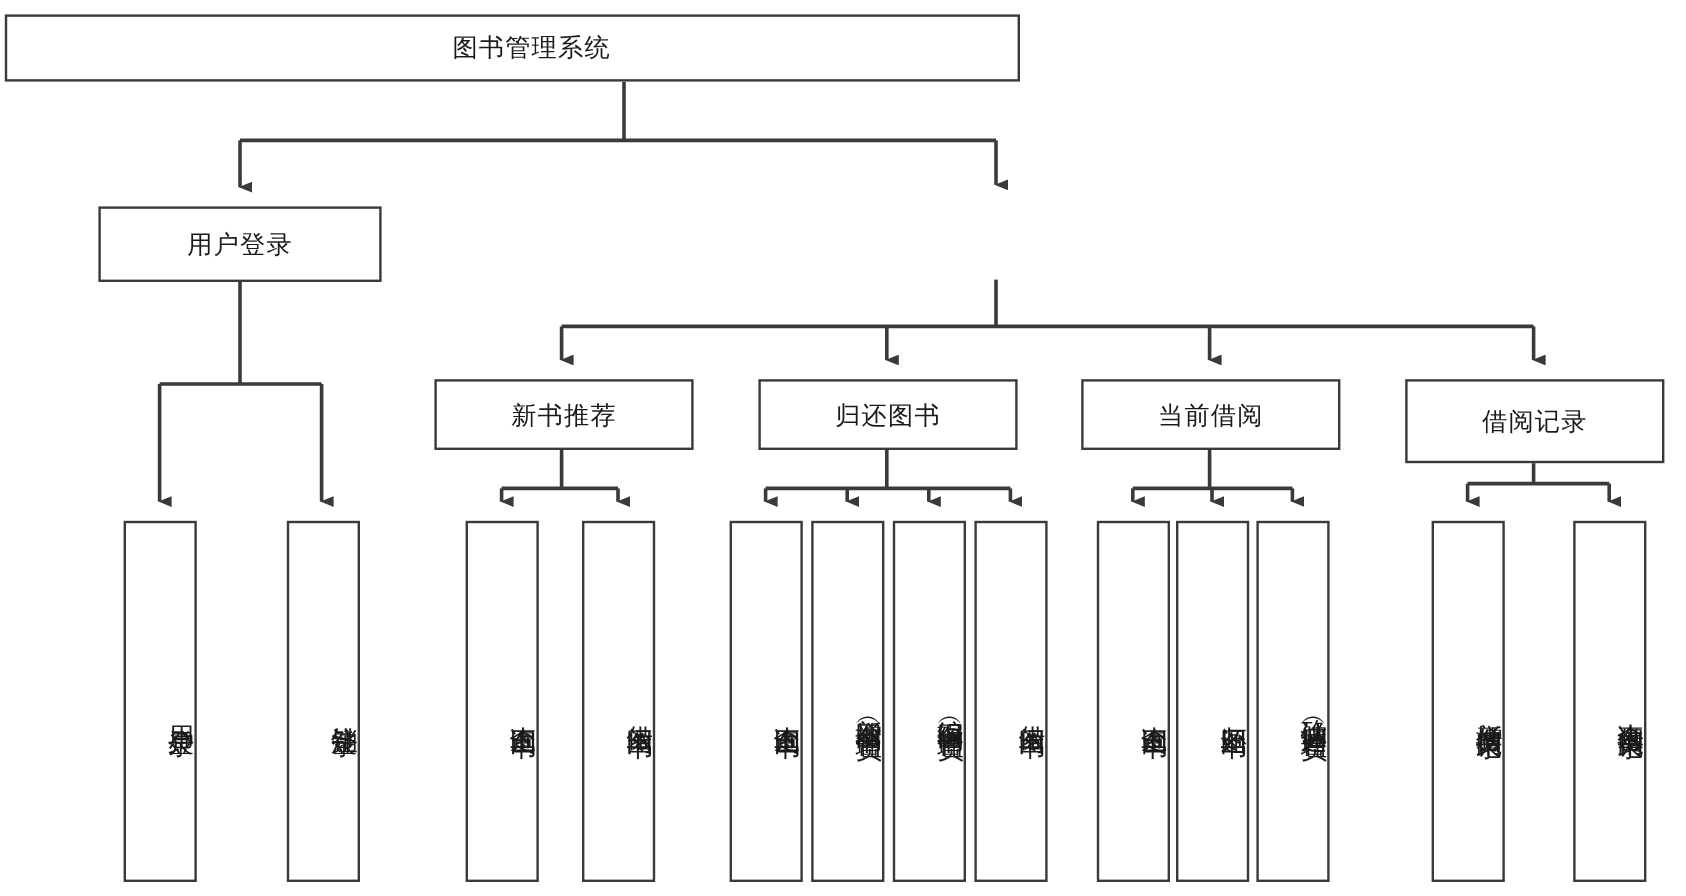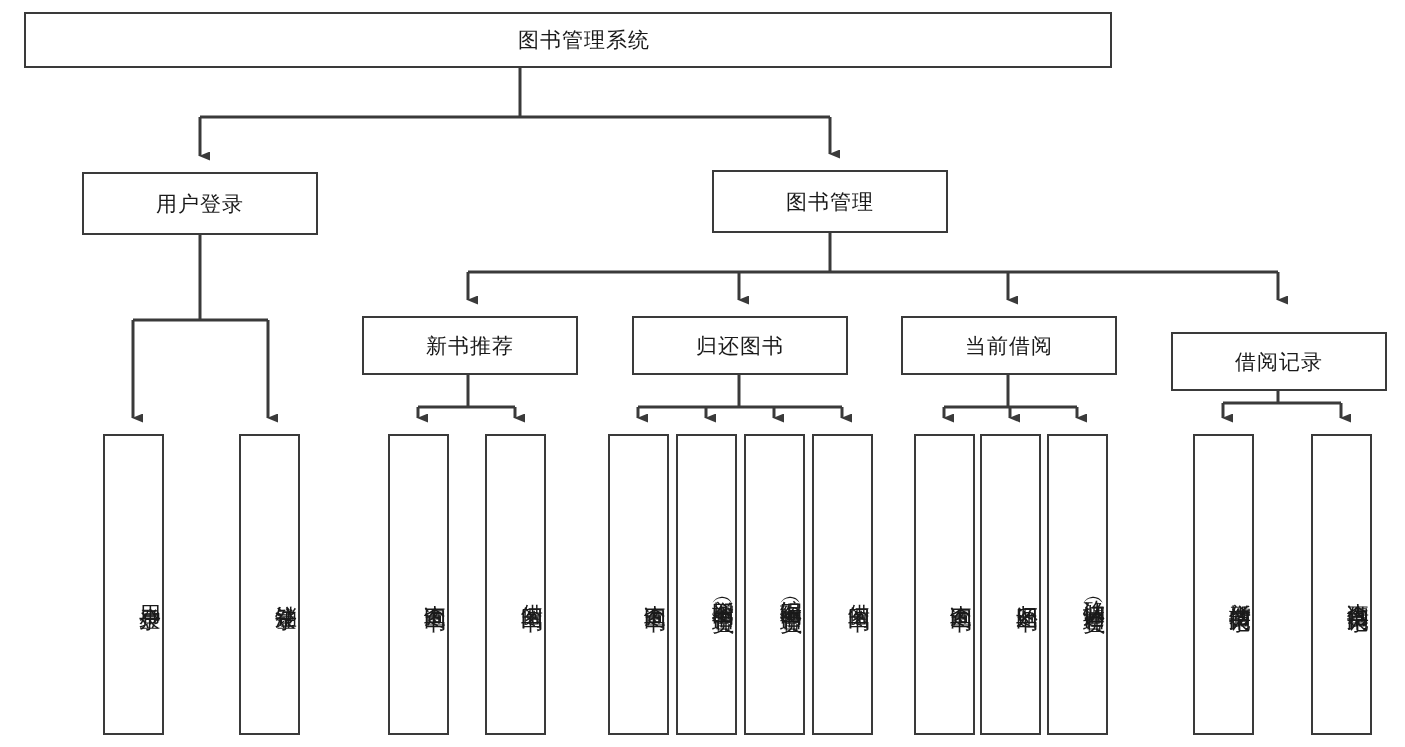--- a/index.html
+++ b/index.html
@@ -114,41 +114,38 @@
       <path d="M 1010,407 L 1010,418" marker-end="url(#arrowhead)"></path>
       <path d="M 1077,407 L 1077,418" marker-end="url(#arrowhead)"></path>
 
       <path d="M 1278,375 L 1278,403"></path>
       <path d="M 1223,403 L 1341,403"></path>
       <path d="M 1223,403 L 1223,418" marker-end="url(#arrowhead)"></path>
       <path d="M 1341,403 L 1341,418" marker-end="url(#arrowhead)"></path>
     </g>
   </svg>
 
-  <div class="node horiz" style="left:24px; top:12px; width:1088px; height:56px;padding-left:32px;">
+  <div class="node horiz" style="left:4px; top:12px; width:846px; height:56px;padding-left:32px;">
     <span>图书管理系统</span>
   </div>
 
   <div class="node horiz" style="left:82px; top:172px; width:236px; height:63px;">
     <span>用户登录</span>
-  </div>
-  <div class="node horiz" style="left:712px; top:170px; width:236px; height:63px;">
-    <span>图书管理</span>
   </div>
 
   <div class="node horiz" style="left:362px; top:316px; width:216px; height:59px;justify-content:center;">
     <span>新书推荐</span>
   </div>
   <div class="node horiz" style="left:632px; top:316px; width:216px; height:59px;">
     <span>归还图书</span>
   </div>
   <div class="node horiz" style="left:901px; top:316px; width:216px; height:59px;align-items:center;">
     <span>当前借阅</span>
   </div>
-  <div class="node horiz" style="left:1171px; top:332px; width:216px; height:59px;text-align:right;">
+  <div class="node horiz" style="left:1171px; top:316px; width:216px; height:70px;text-align:right;">
     <span>借阅记录</span>
   </div>
 
   <div class="node vert" style="left:103px; top:434px; width:61px; height:301px;">
     <span class="vtext">用户登录</span>
   </div>
   <div class="node vert" style="left:239px; top:434px; width:61px; height:301px;">
     <span class="vtext">注销登录</span>
   </div>
 

